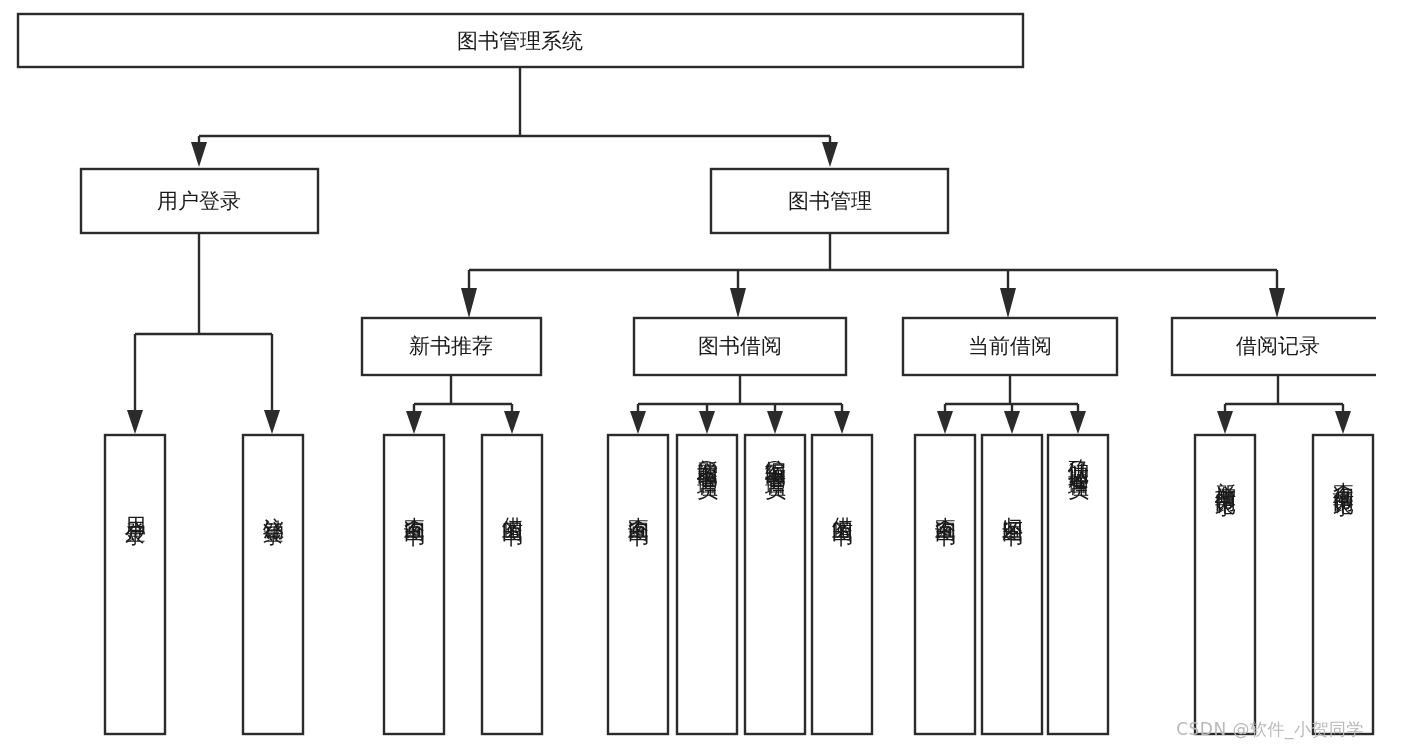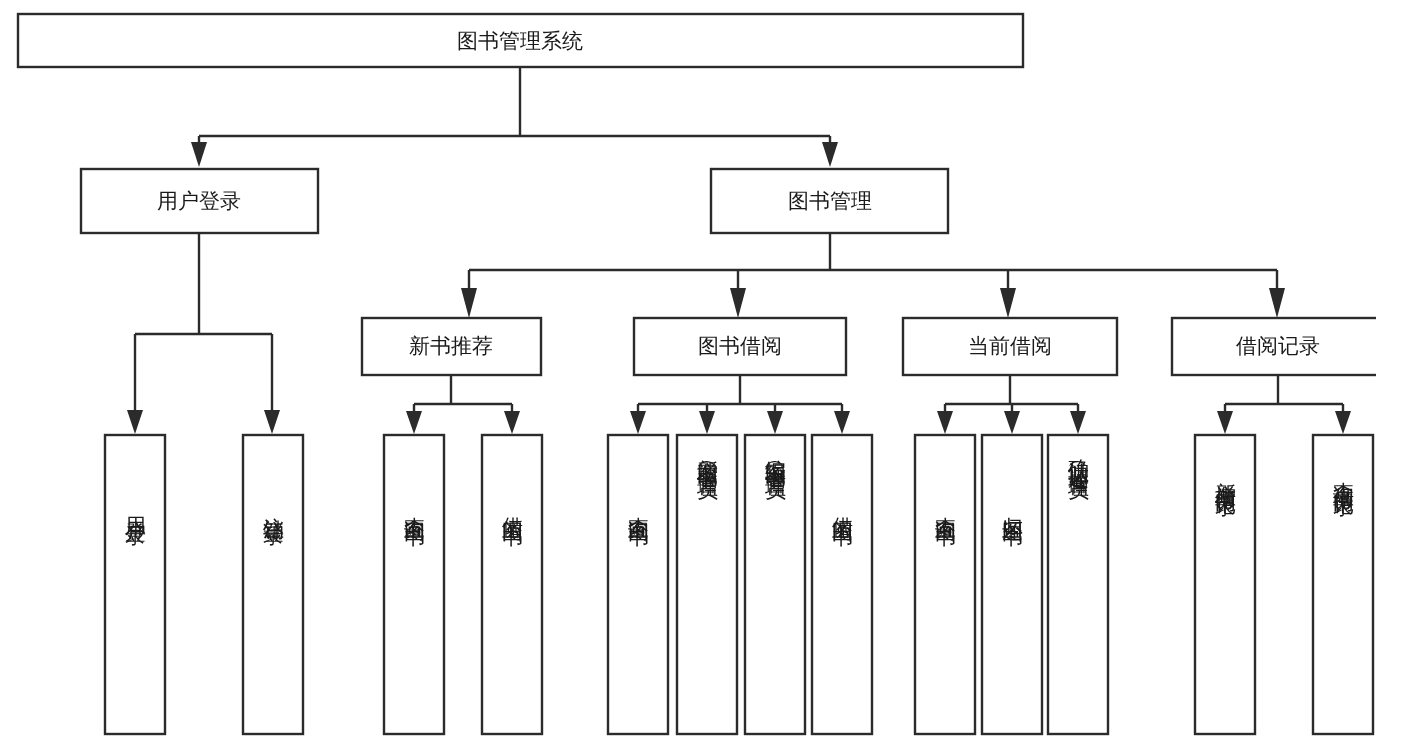--- a/index.html
+++ b/index.html
@@ -247,14 +247,15 @@
     <span class="vlabel">确认归还（管理员）</span>
   </div>
 
   <div class="vlabel-wrap" style="left:1195px; top:465px; width:60px; height:269px;">
     <span class="vlabel">新增借阅记录</span>
   </div>
   <div class="vlabel-wrap" style="left:1313px; top:465px; width:60px; height:269px;">
     <span class="vlabel">查询借阅记录</span>
   </div>
 
+  <div class="watermark">CSDN @软件_小贺同学</div>
 
 </div>
 
 </body></html>

